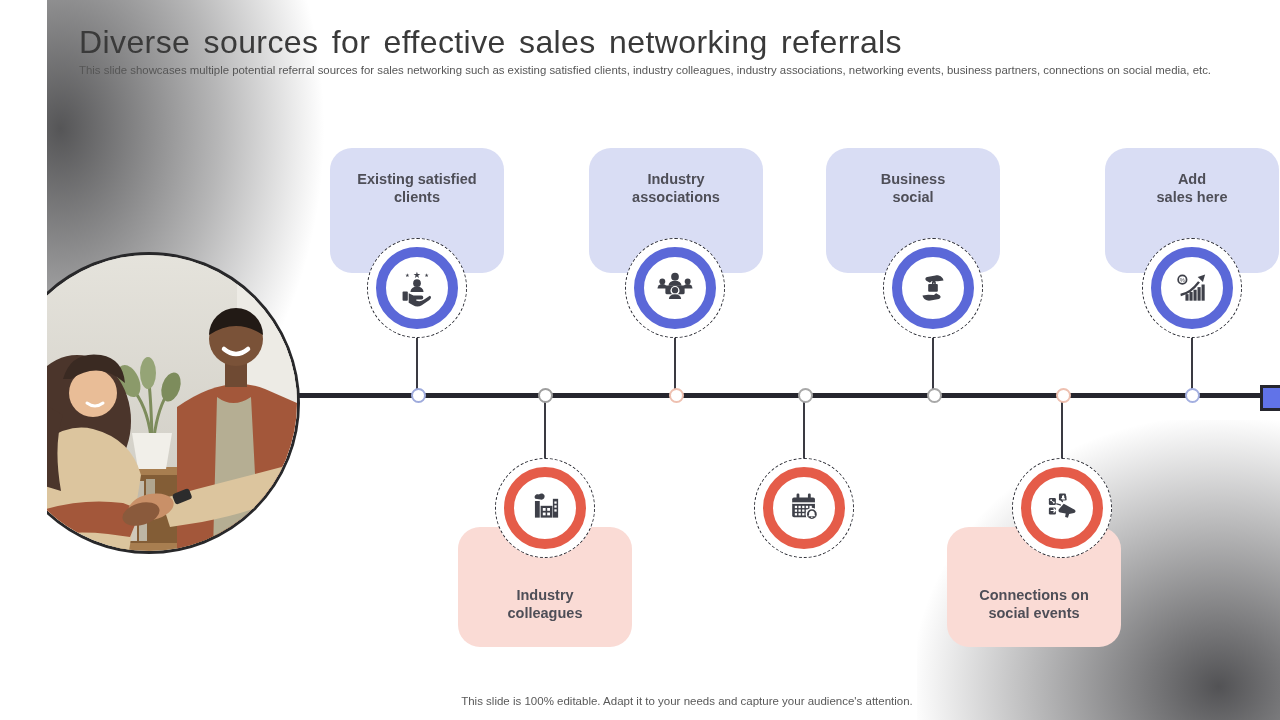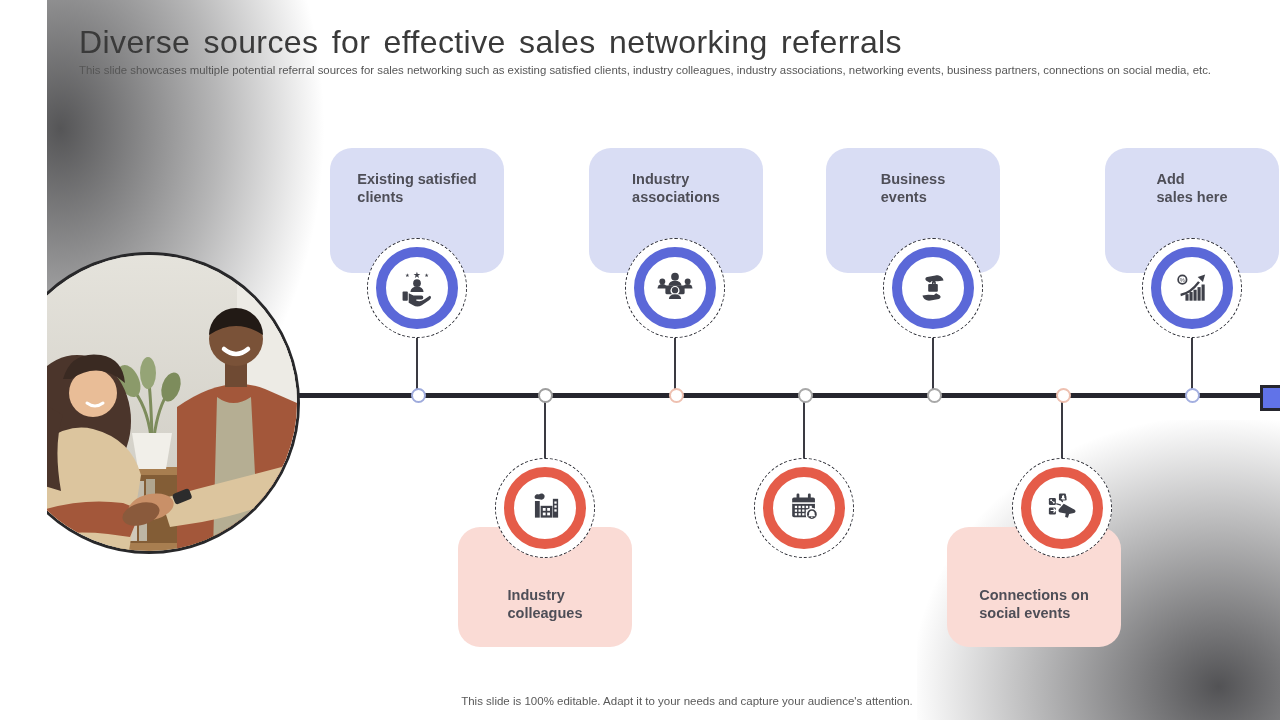--- a/index.html
+++ b/index.html
@@ -23,21 +23,21 @@
   .node{position:absolute;top:388px;width:11px;height:11px;border-radius:50%;background:#fff;
         border:2.5px solid #9e9e9e;z-index:4;}
   .connector{position:absolute;width:1.6px;background:#3a3a42;z-index:1;}
   .connector.up{top:336px;height:60px;}
   .connector.down{top:398px;height:62px;}
   
   .card{position:absolute;width:174px;border-radius:22px;z-index:2;display:flex;
         flex-direction:column;align-items:center;box-sizing:border-box;}
   .card.top{top:148px;height:125px;background:#d9ddf4;padding-top:22px;}
   .card.bottom{top:527px;height:120px;background:#fadbd5;justify-content:flex-end;padding-bottom:25px;}
-  .card-label{font-size:14.5px;font-weight:bold;color:#4e4e57;text-align:left;line-height:18px;}
+  .card-label{font-size:14.5px;font-weight:bold;color:#4e4e57;text-align:center;line-height:18px;}
   .card-label span{display:block;}
   
   .medal{position:absolute;width:100px;height:100px;border:1.6px dashed #2e2f37;border-radius:50%;
          background:#fff;display:flex;align-items:center;justify-content:center;z-index:3;box-sizing:border-box;}
   .medal.top{top:238px;}
   .medal.bottom{top:458px;}
   .ring{width:82px;height:82px;border-radius:50%;border:10px solid #5b68d8;background:#fff;
         display:flex;align-items:center;justify-content:center;box-sizing:border-box;}
   .ring.red{border-color:#e55c49;}
   .icon{width:42px;height:42px;display:block;}
@@ -136,21 +136,21 @@
   </div>
   <div class="card top" style="left: 542px; background-color: rgb(217, 221, 244);">
     <div class="card-label">
       <span>Industry</span>
       <span>associations</span>
     </div>
   </div>
   <div class="card top" style="left: 779px; background-color: rgb(217, 221, 244);">
     <div class="card-label">
       <span>Business</span>
-      <span>events</span>
+      <span>social</span>
     </div>
   </div>
   <div class="card top" style="left: 1058px; background-color: rgb(217, 221, 244);">
     <div class="card-label">
       <span>Add</span>
       <span>sales here</span>
     </div>
   </div>
 
   <div class="medal top" style="left:320px">

